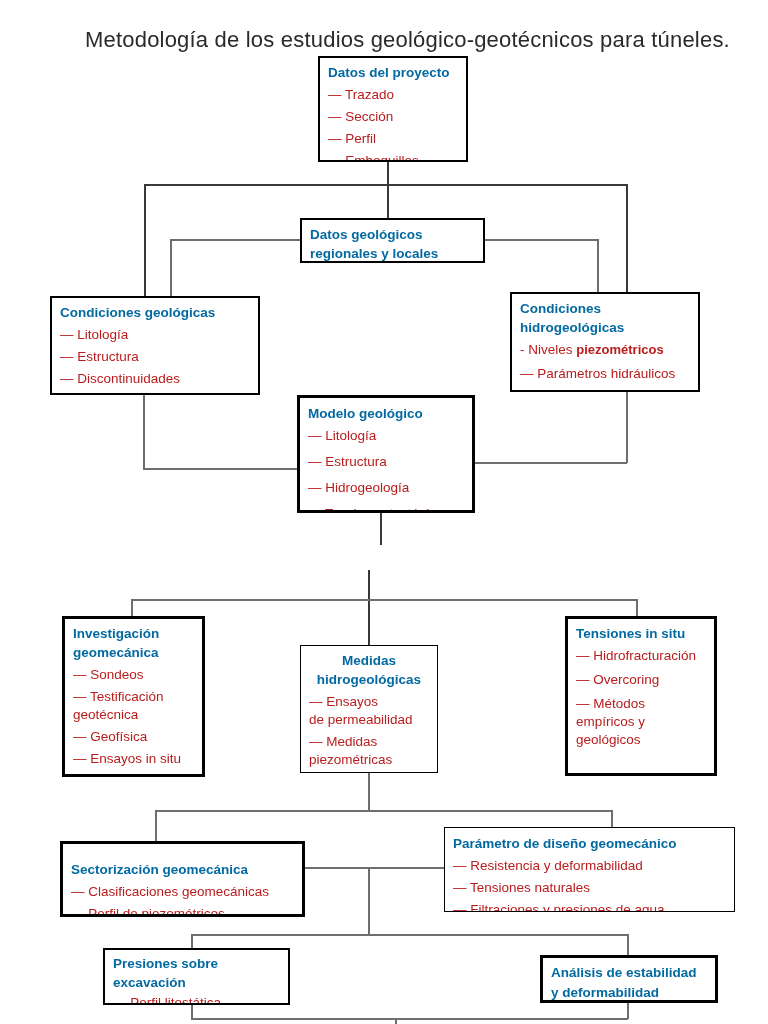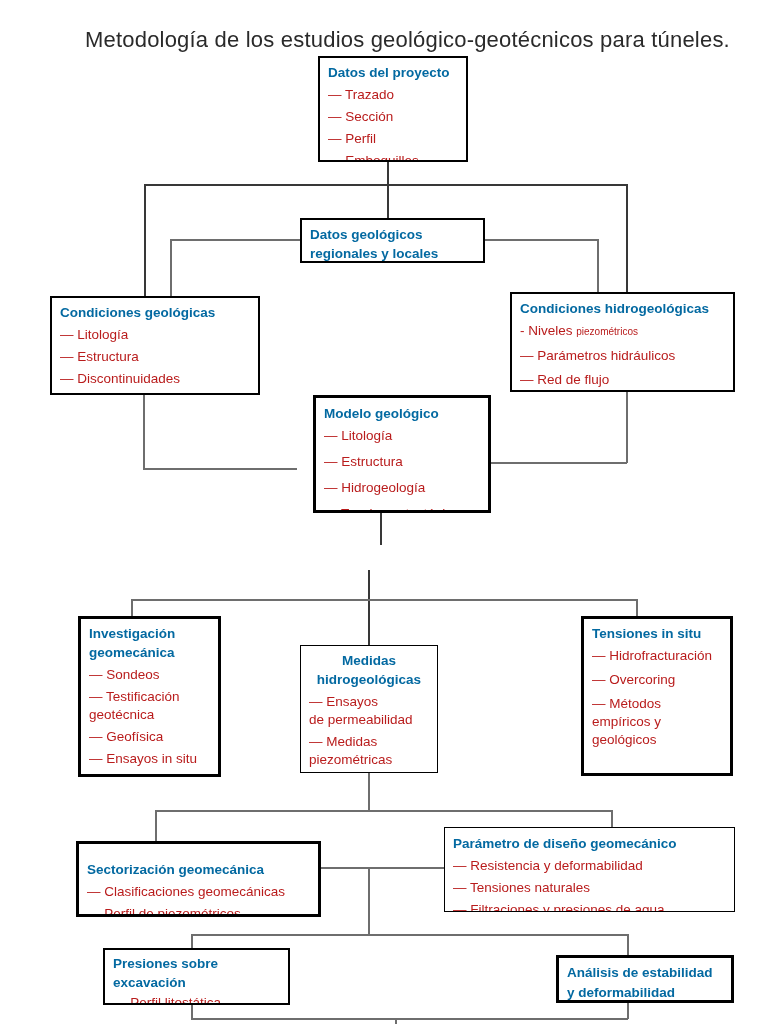--- a/index.html
+++ b/index.html
@@ -10,34 +10,34 @@
   .diagram-title{
     position:absolute;left:85px;top:27px;font-size:22px;color:#2a2a2a;
     letter-spacing:0.2px;white-space:nowrap;
   }
   .box{
     position:absolute;background:#ffffff;border:2px solid #000;
     box-sizing:border-box;padding:5px 8px 4px 8px;z-index:2;overflow:hidden;
   }
   .box.thin{border-width:1.5px;}
   .box.med2{border-width:2.5px;}
-  .box.thick{border-width:3px;margin-left:16px;}
+  .box.thick{border-width:3px;}
   .box-title{
     font-weight:bold;font-size:13.5px;color:#0369a1;line-height:19px;
     margin-bottom:4px;white-space:pre-line;
   }
   .box-title.center{text-align:center;}
   .item{
     font-size:13.5px;color:#b91c1c;line-height:18px;margin-bottom:4px;
     white-space:pre-line;
   }
   .roomy .item{margin-bottom:8px;}
   .mid .item{margin-bottom:6px;}
   .pt{padding-top:16px;}
-  .small-inline{font-size:10px;}
+  .small-inline{font-size:13px;font-weight:bold;}
   .ln{position:absolute;background:#6e6e6e;z-index:1;}
   .ln.v{width:1.5px;}
   .ln.h{height:1.5px;}
   .ln.dark{background:#383838;}
   .ln.dark.v{width:2px;}
   .ln.dark.h{height:2px;}
 </style>
 </head>
 <body>
 
@@ -90,21 +90,21 @@
   </div>
 
   <div class="box" style="left:50px;top:296px;width:210px;height:99px">
     <div class="box-title">Condiciones geológicas</div>
     <div class="item">— Litología</div>
     <div class="item">— Estructura</div>
     <div class="item">— Discontinuidades</div>
     <div class="item">— Tensiones</div>
   </div>
 
-  <div class="box mid" style="left:510px;top:292px;width:225px;height:100px">
+  <div class="box mid" style="left:510px;top:292px;width:190px;height:100px">
     <div class="box-title">Condiciones hidrogeológicas</div>
     <div class="item"><span>- Niveles </span><span class="small-inline">piezométricos</span></div>
     <div class="item">— Parámetros hidráulicos</div>
     <div class="item">— Red de flujo</div>
   </div>
 
   <div class="box thick roomy" style="left:297px;top:395px;width:178px;height:118px;padding-top:6px">
     <div class="box-title">Modelo geológico</div>
     <div class="item">— Litología</div>
     <div class="item">— Estructura</div>

